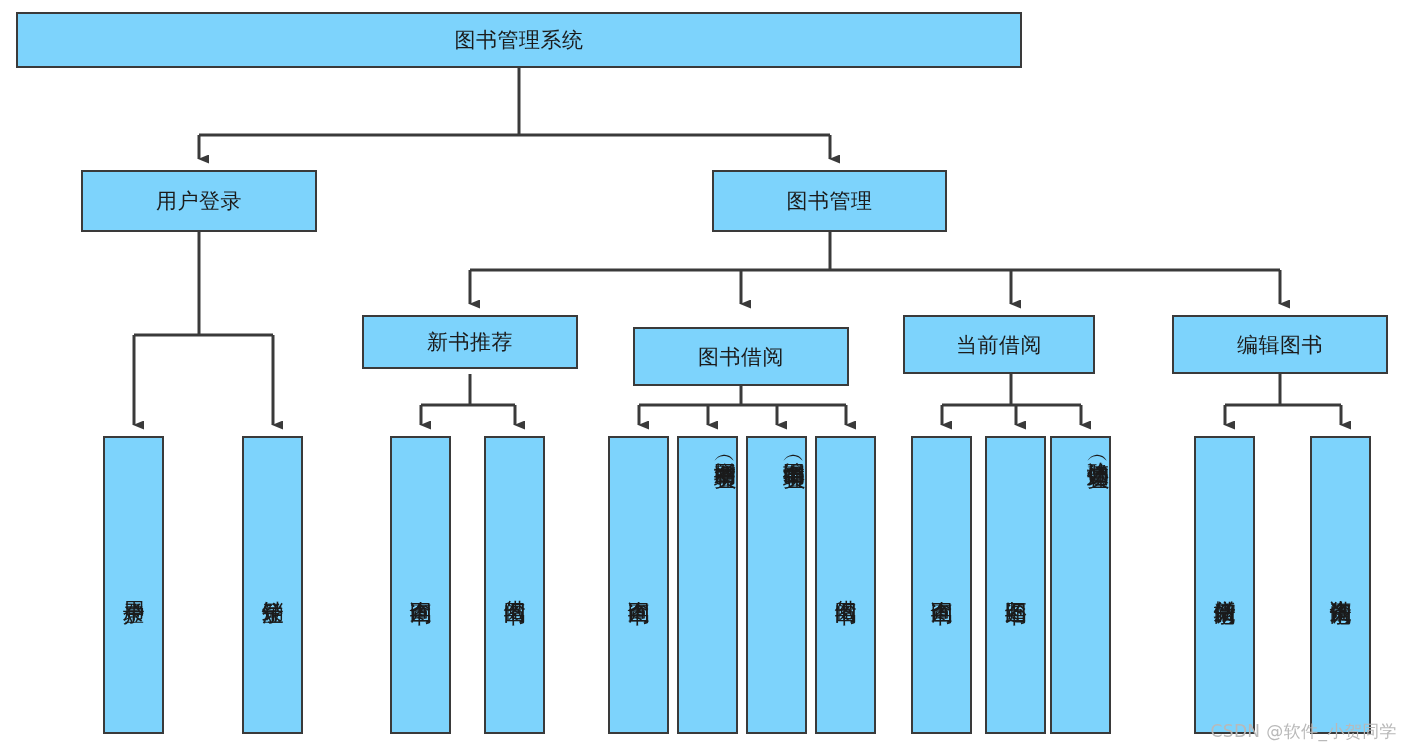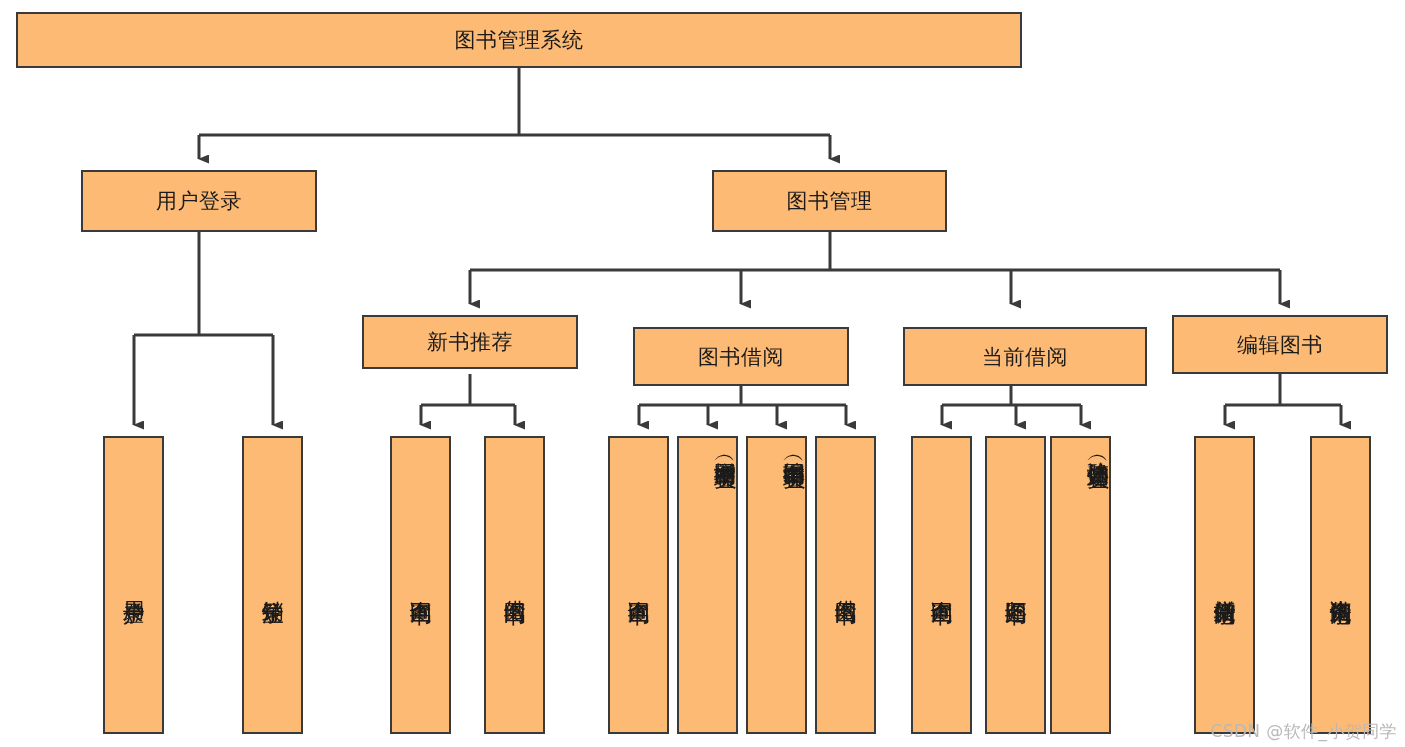--- a/index.html
+++ b/index.html
@@ -22,21 +22,21 @@
     position: absolute;
     left: 0;
     top: 0;
     width: 1405px;
     height: 747px;
     pointer-events: none;
   }
   .node {
     position: absolute;
     box-sizing: border-box;
-    background: #fdba74;
+    background: #7dd3fc;
     border: 2px solid #3a3a3a;
     display: flex;
     align-items: center;
     justify-content: center;
     color: #1b1b1b;
     text-align: right;
   }
   .node.horiz {
     font-size: 21px;
     letter-spacing: 0.5px;
@@ -128,21 +128,21 @@
       </div>
       <div class="node horiz" style="left: 712px; top: 170px; width: 235px; height: 62px;">
         <span class="node-label">图书管理</span>
       </div>
       <div class="node horiz" style="left: 362px; top: 315px; width: 216px; height: 54px;">
         <span class="node-label">新书推荐</span>
       </div>
       <div class="node horiz" style="left: 633px; top: 315px; width: 216px; height: 59px; margin-top: 12px;">
         <span class="node-label">图书借阅</span>
       </div>
-      <div class="node horiz" style="left: 903px; top: 315px; width: 244px; height: 59px; margin-top: 12px;">
+      <div class="node horiz" style="left: 903px; top: 315px; width: 192px; height: 59px;">
         <span class="node-label">当前借阅</span>
       </div>
       <div class="node horiz" style="left: 1172px; top: 315px; width: 216px; height: 59px;">
         <span class="node-label">编辑图书</span>
       </div>
       <div class="node vert center-text" style="left: 103px; top: 436px; width: 61px; height: 298px;">
         <span class="node-label">用户登录</span>
       </div>
       <div class="node vert center-text" style="left: 242px; top: 436px; width: 61px; height: 298px;">
         <span class="node-label">注销登录</span>

